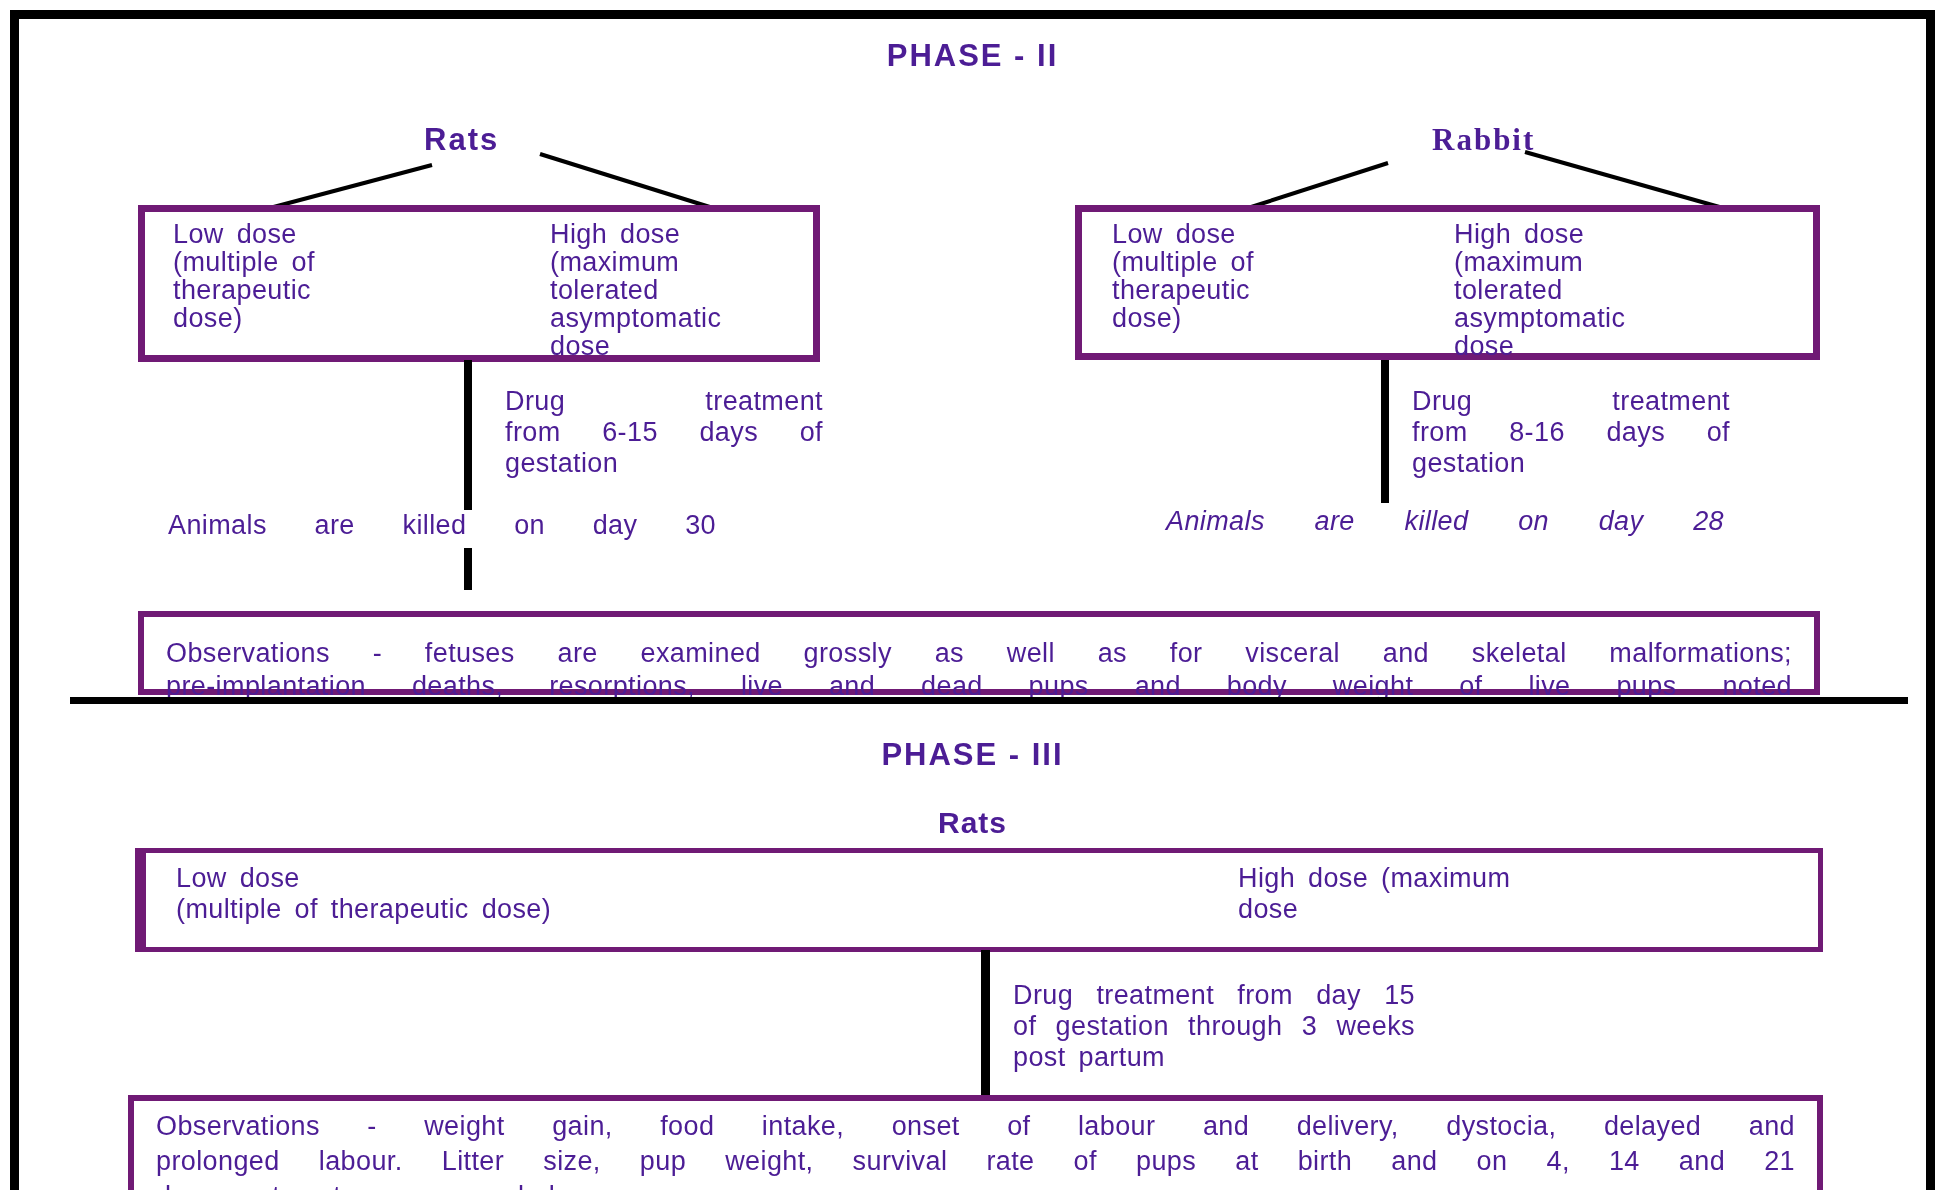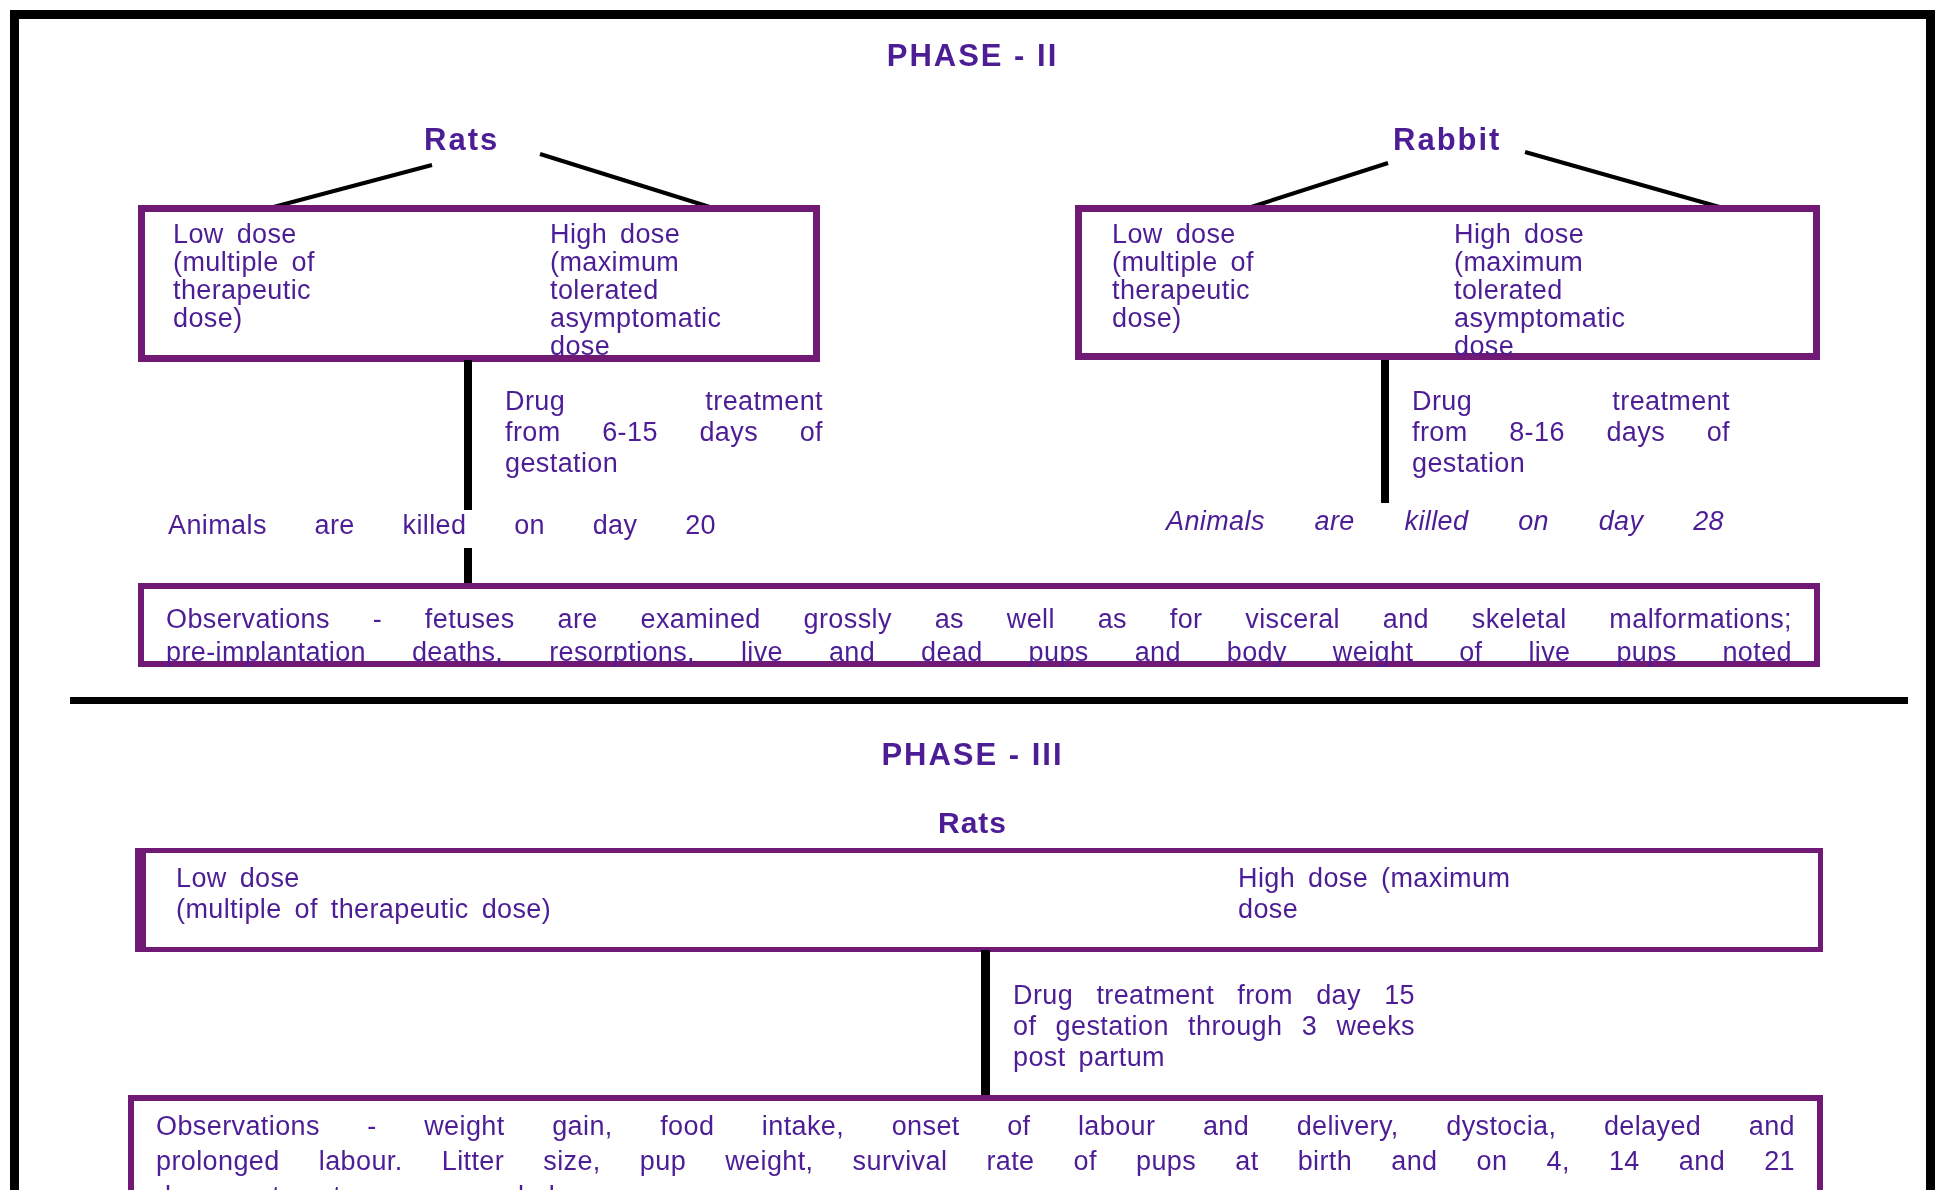--- a/index.html
+++ b/index.html
@@ -32,21 +32,21 @@
 <body>
 
 <div id="page">
 
   <div id="frame"></div>
 
   <div class="abs center h1" style="top:38px;">PHASE - II</div>
 
   <div class="abs h1" style="left:424px; top:122px;">Rats</div>
 
-  <div class="abs h1" style="left:1393px; top:122px;">Rabbit</div>
+  <div class="abs h1" style="left:1432px; top:122px;font-family:Liberation Serif, serif;">Rabbit</div>
 
   <svg class="overlay" width="1945" height="1190" viewBox="0 0 1945 1190">
     <line x1="432" y1="165" x2="266" y2="209" stroke="#000" stroke-width="4"></line>
     <line x1="540" y1="154" x2="713" y2="208" stroke="#000" stroke-width="4"></line>
     <line x1="1388" y1="163" x2="1248" y2="208" stroke="#000" stroke-width="4"></line>
     <line x1="1525" y1="152" x2="1723" y2="208" stroke="#000" stroke-width="4"></line>
   </svg>
 
   <div class="box" style="left:138px; top:205px; width:682px; height:157px;">
     <div class="col body-text" style="left:28px; top:8px; width:280px; line-height:28px;">
@@ -90,24 +90,24 @@
     <div class="just">from 6-15 days of</div>
     <div>gestation</div>
   </div>
 
   <div class="abs body-text lh31" style="left:1412px; top:386px; width:318px;">
     <div class="just">Drug treatment</div>
     <div class="just">from 8-16 days of</div>
     <div>gestation</div>
   </div>
 
-  <div class="abs body-text just" style="left:168px; top:510px; width:548px;">Animals are killed on day 20</div>
+  <div class="abs body-text just" style="left:168px; top:510px; width:548px;">Animals are killed on day 30</div>
   <div class="abs body-text just" style="left:1166px; top:506px; width:558px;font-style:italic;">Animals are killed on day 28</div>
 
-  <div class="box obsbox" style="left:138px; top:583px; width:1682px; height:84px; padding:14px 22px;">
+  <div class="box obsbox" style="left:138px; top:611px; width:1682px; height:84px; padding:20px 22px;">
     <div class="body-text lh33 just">Observations - fetuses are examined grossly as well as for visceral and skeletal malformations;</div>
     <div class="body-text lh33 just">pre-implantation deaths, resorptions, live and dead pups and body weight of live pups noted</div>
   </div>
 
   <div class="abs" style="left:70px; top:697px; width:1838px; height:7px; background:#000;"></div>
 
   <div class="abs center h1" style="top:737px;">PHASE - III</div>
 
   <div class="abs center h2" style="top:806px;">Rats</div>
 

